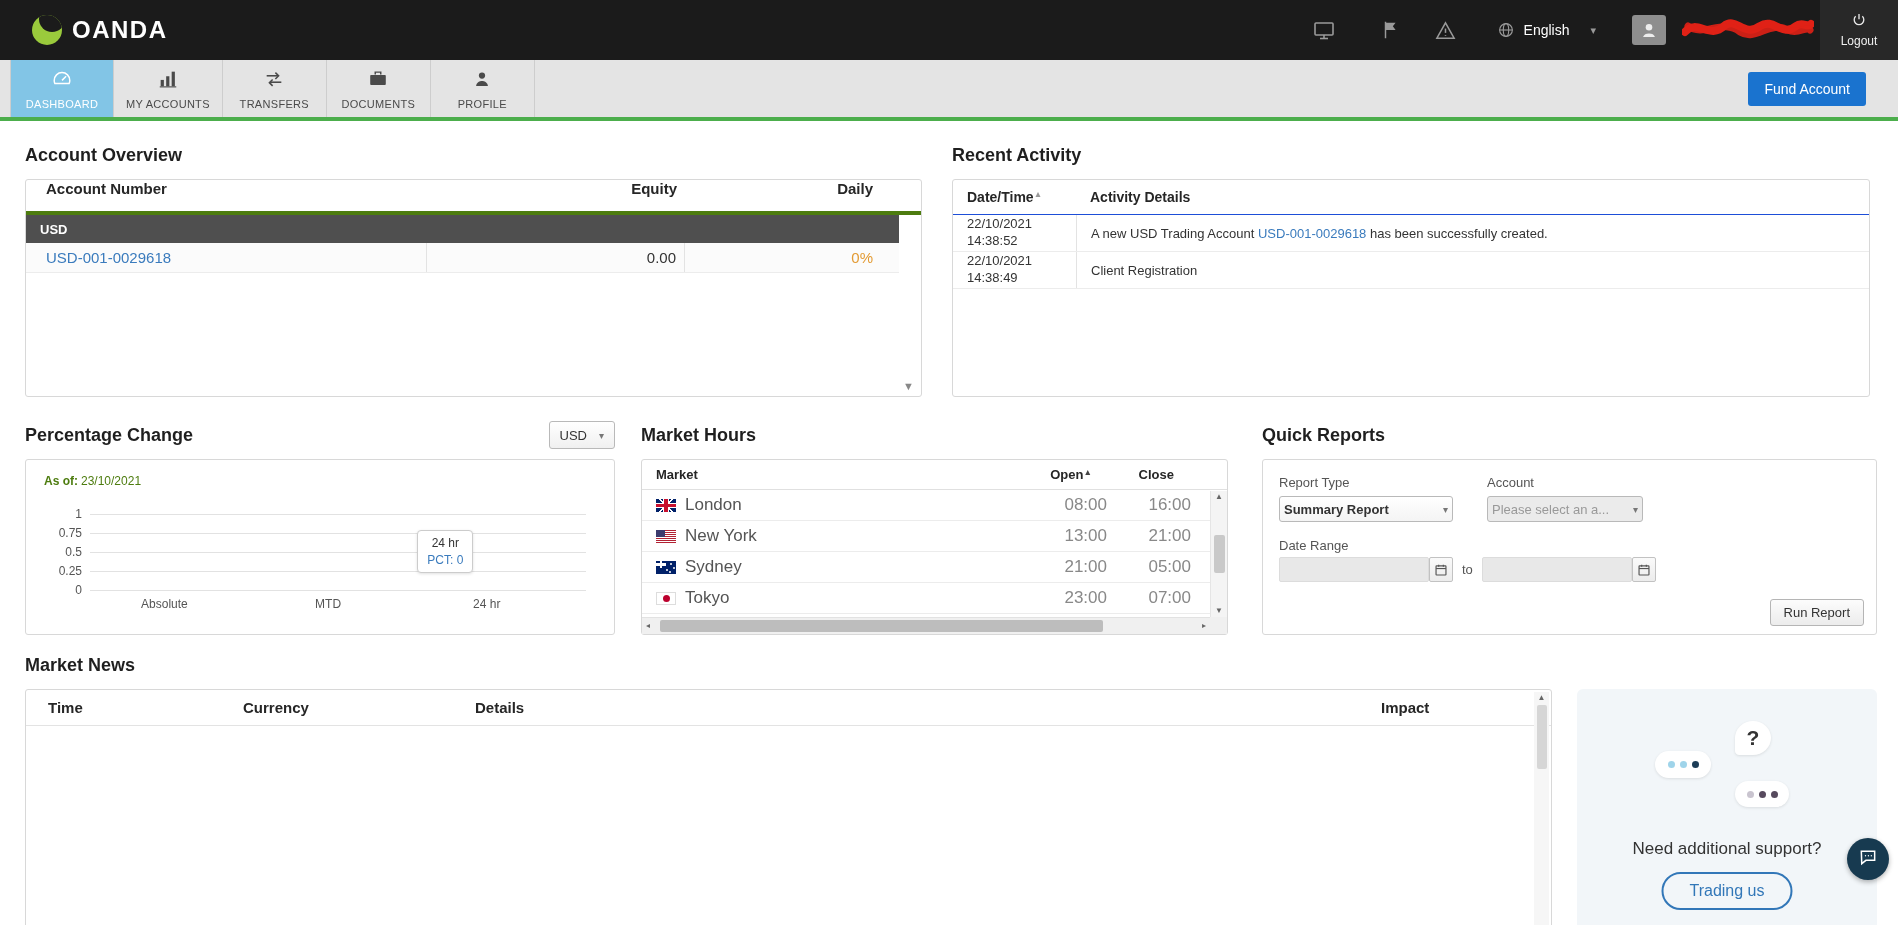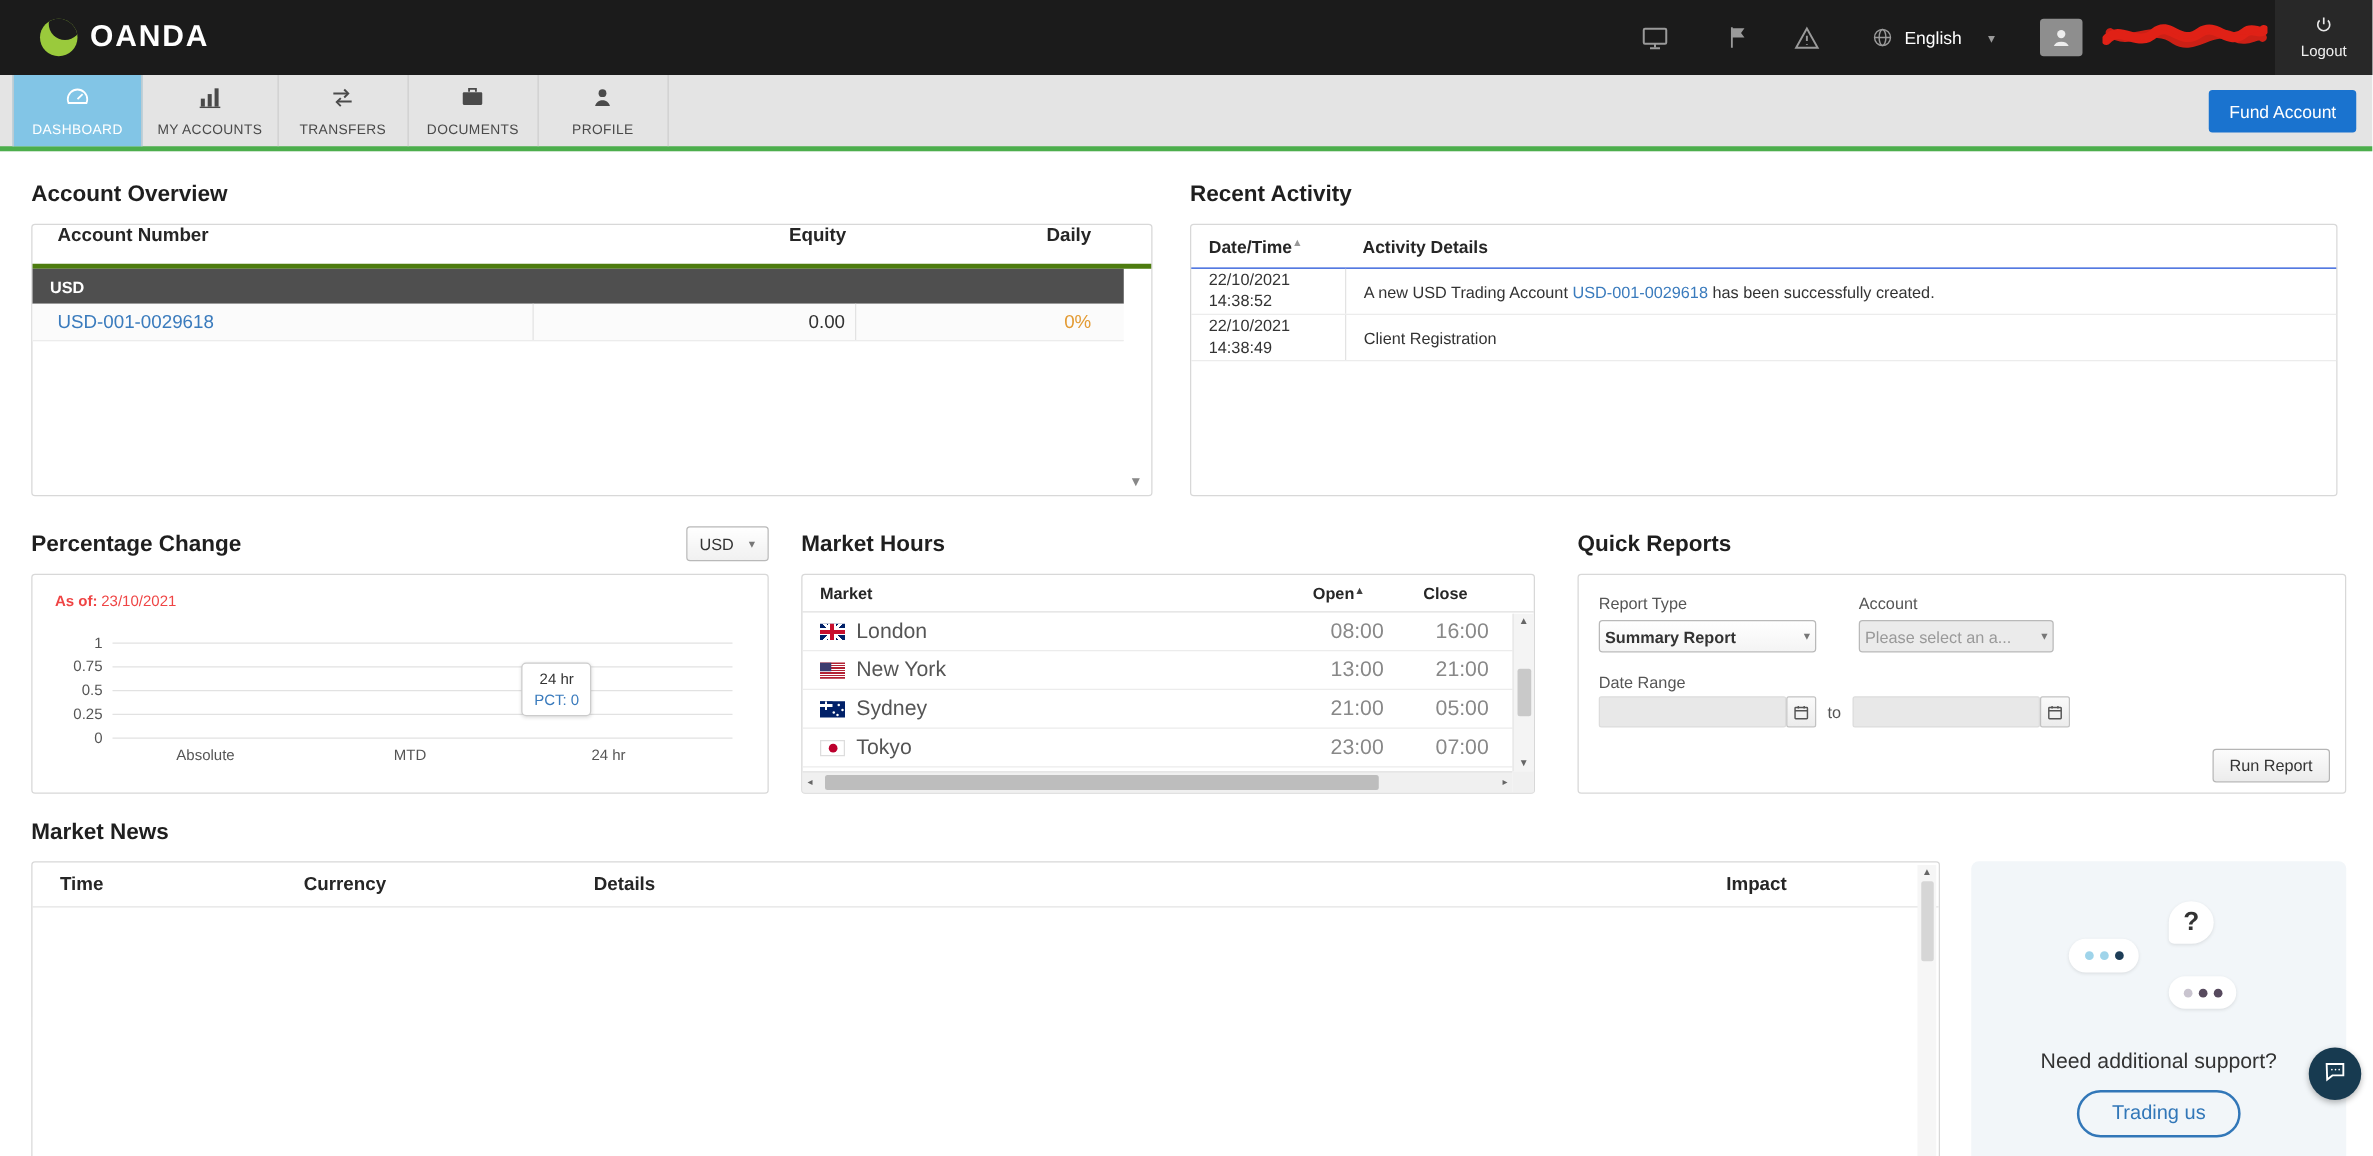--- a/index.html
+++ b/index.html
@@ -20,21 +20,21 @@
   .avatar{width:34px;height:30px;background:#8e8e8e;border-radius:3px;display:flex;align-items:center;justify-content:center;cursor:pointer}
   .scribble{margin:0 6px 0 8px}
   .logout{width:78px;height:60px;background:#282828;display:flex;flex-direction:column;align-items:center;justify-content:center;gap:3px;font-size:12px;color:#f0f0f0;cursor:pointer}
 
   
   .tabbar{height:61px;background:#e4e4e4;border-bottom:4px solid #4cae4c;display:flex;align-items:stretch;padding-left:10px}
   .tab{min-width:104px;padding:0 12px;display:flex;flex-direction:column;align-items:center;justify-content:center;gap:4px;border-right:1px solid #cdcdcd;color:#4a4a4a;cursor:pointer;background:transparent}
   .tab:first-child{border-left:1px solid #cdcdcd}
   .tab.active{background:#82c5e6;color:#fff}
   .tab-label{font-size:11px;font-weight:normal;letter-spacing:.3px;white-space:nowrap}
-  .fund-btn{margin-left:auto;align-self:center;margin-right:13px;background:#1a73cf;color:#fff;border:none;font-size:14px;padding:9px 16px;border-radius:3px;cursor:pointer;font-family:inherit}
+  .fund-btn{margin-left:auto;align-self:center;margin-right:32px;background:#1a73cf;color:#fff;border:none;font-size:14px;padding:9px 16px;border-radius:3px;cursor:pointer;font-family:inherit}
 
   
   .content{padding:0 21px 0 25px}
   .section-title{font-size:18px;font-weight:bold;color:#1f1f1f}
   .panel{background:#fff;border:1px solid #d8d8d8;border-radius:3px;position:relative}
   .row{display:flex}
   .hdr{font-weight:bold;color:#262626}
   .sort{color:#999;font-size:9px;vertical-align:top;margin-left:2px}
   .link{color:#3a7bbd;cursor:pointer}
 
@@ -70,21 +70,21 @@
   .title-row{display:flex;align-items:center;justify-content:space-between;height:32px;margin-bottom:8px}
   .col-pc{width:590px;margin-right:26px}
   .col-mh{width:587px;margin-right:34px}
   .col-qr{width:615px}
   .pc-panel,.mh-panel,.qr-panel{height:176px}
 
   .mini-select{border:1px solid #b9b9b9;border-radius:3px;background:linear-gradient(#fff,#f0f0f0);height:28px;display:flex;align-items:center;gap:12px;padding:0 10px;font-size:13px;color:#333;cursor:pointer}
   .mini-select .caret{color:#777;font-size:10px}
 
   .pc-panel{padding:14px 18px}
-  .asof{font-size:12px;color:#ef4444}
+  .asof{font-size:12px;color:#4d7c0f}
   .asof b{margin-right:3px}
   .chart{position:relative;margin:26px 10px 0 46px;height:76px}
   .gl{position:absolute;left:0;right:0;height:1px;background:#e2e2e2}
   .yl{position:absolute;right:calc(100% + 8px);font-size:12px;color:#555;transform:translateY(-50%);white-space:nowrap}
   .xl{position:absolute;top:calc(100% + 7px);font-size:12px;color:#555;transform:translateX(-50%);white-space:nowrap}
   .pc-tooltip{position:absolute;left:66%;top:16px;background:#fff;border:1px solid #ccc;border-radius:4px;padding:5px 9px;text-align:center;font-size:12px;box-shadow:0 1px 3px rgba(0,0,0,.12);z-index:2}
   .pc-tooltip .t1{color:#333}
   .pc-tooltip .t2{color:#3a7bbd;margin-top:3px}
 
   .mh-header{display:flex;align-items:center;height:30px;border-bottom:1px solid #e0e0e0;font-size:13px;padding-right:17px}

